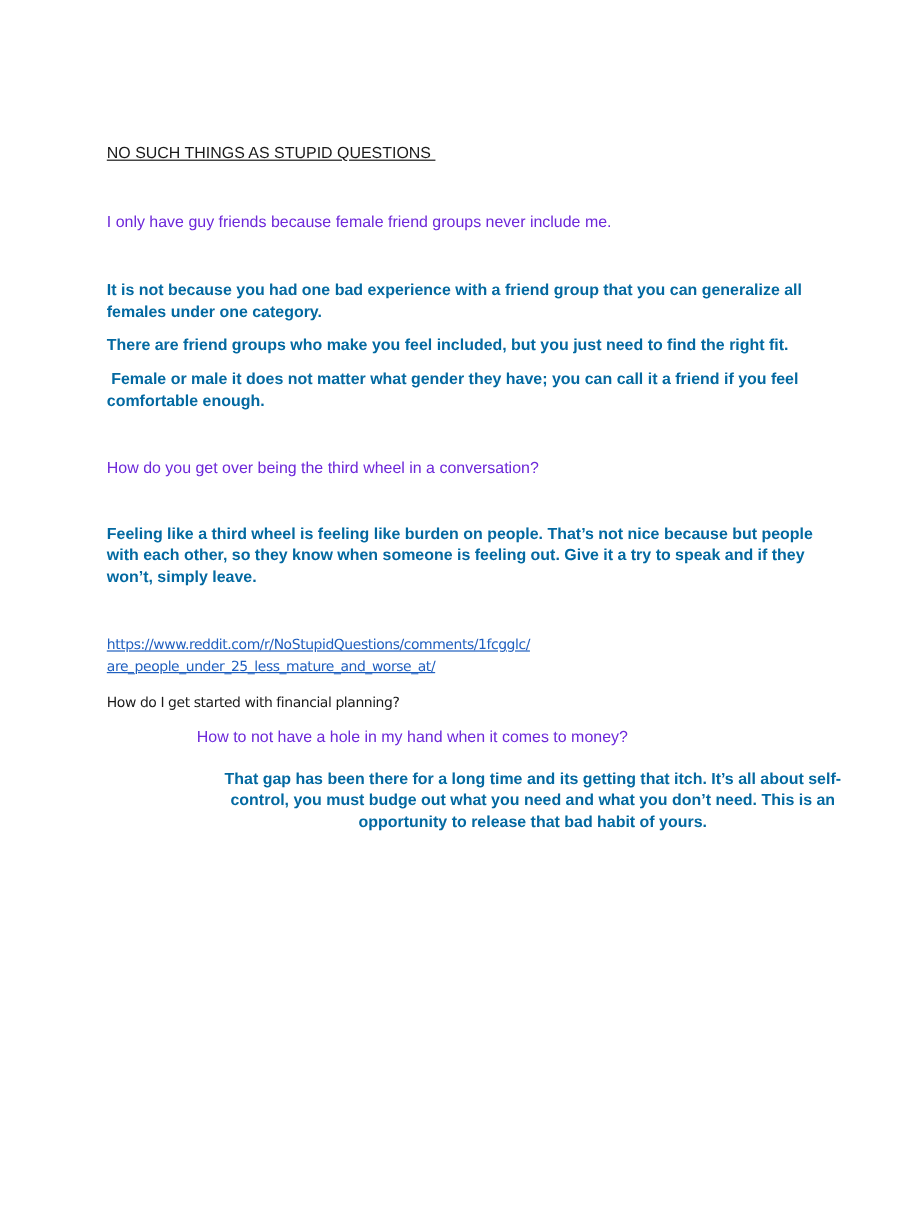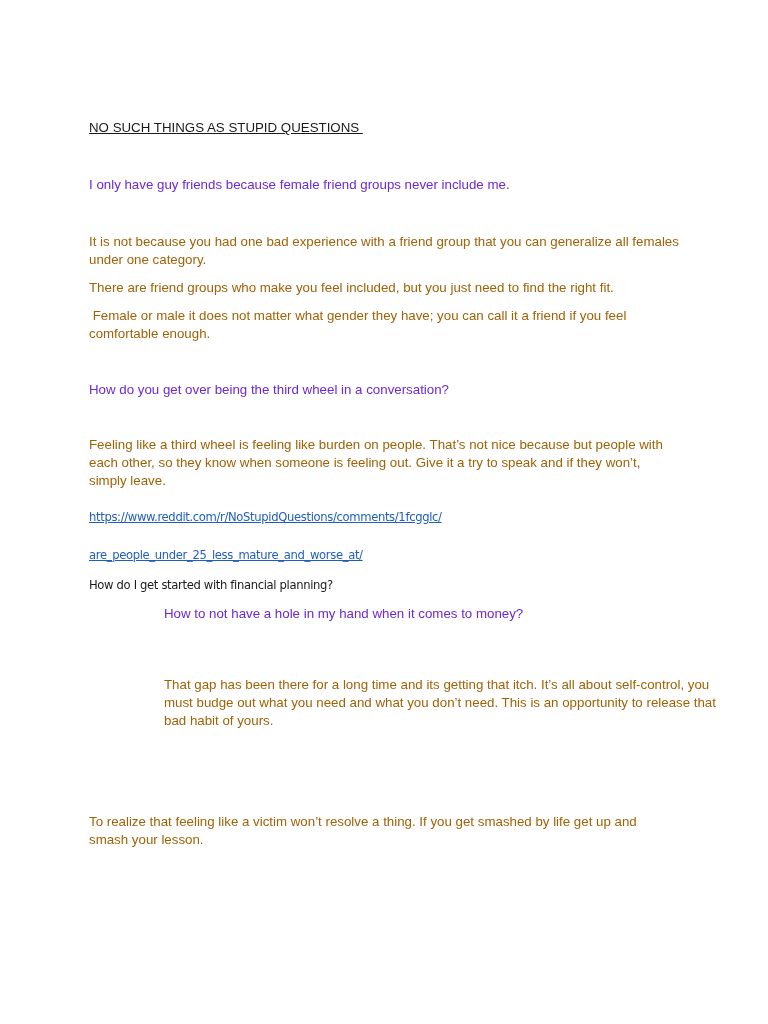--- a/index.html
+++ b/index.html
@@ -32,21 +32,22 @@
     .title {
       top: 119px;
       text-decoration: underline;
       color: #1a1a1a;
       font-size: 13.3px;
     }
     .question {
       color: #6d28d9;
     }
     .body {
-      color: #a16207;
+      color: #0369a1;
+      font-weight: bold;
     }
     .link {
       color: #1f5fbf;
       text-decoration: underline;
       font-family: "DejaVu Sans", sans-serif;
       font-size: 11.6px;
       line-height: 18px;
       letter-spacing: -0.35px;
     }
     .calibri {
@@ -72,23 +73,22 @@
   <p class="line question w590" style="top:176px;">I only have guy friends because female friend groups never include me.</p>
 
   <p class="line body w590" style="top:233px;">It is not because you had one bad experience with a friend group that you can generalize all females under one category.</p>
   <p class="line body w590" style="top:279px;">There are friend groups who make you feel included, but you just need to find the right fit.</p>
   <p class="line body w590" style="top:307px;"> Female or male it does not matter what gender they have; you can call it a friend if you feel comfortable enough.</p>
 
   <p class="line question w590" style="top:381px;">How do you get over being the third wheel in a conversation?</p>
 
   <p class="line body w590" style="top:436px;">Feeling like a third wheel is feeling like burden on people. That’s not nice because but people with each other, so they know when someone is feeling out. Give it a try to speak and if they won’t, simply leave.</p>
 
-  <a class="line link" style="top:508px;">https://www.reddit.com/r/NoStupidQuestions/comments/1fcgglc/</a>
+  <a class="line link" style="top:528px;">https://www.reddit.com/r/NoStupidQuestions/comments/1fcgglc/</a>
   <a class="line link" style="top:546px;">are_people_under_25_less_mature_and_worse_at/</a>
 
   <p class="line calibri" style="top:576px;">How do I get started with financial planning?</p>
 
   <p class="line question indented w560" style="top:605px;">How to not have a hole in my hand when it comes to money?</p>
-  <p class="line body indented w560" style="top:676px;">That gap has been there for a long time and its getting that itch. It’s all about self-control, you must budge out what you need and what you don’t need. This is an opportunity to release that bad habit of yours.</p>
+  <p class="line body indented w560" style="top:640px;text-align:center;">That gap has been there for a long time and its getting that itch. It’s all about self-control, you must budge out what you need and what you don’t need. This is an opportunity to release that bad habit of yours.</p>
 
-  <p class="line body w590" style="top:813px;">To realize that feeling like a victim won’t resolve a thing. If you get smashed by life get up and smash your lesson.</p>
 
 </div>
 
 </body></html>

